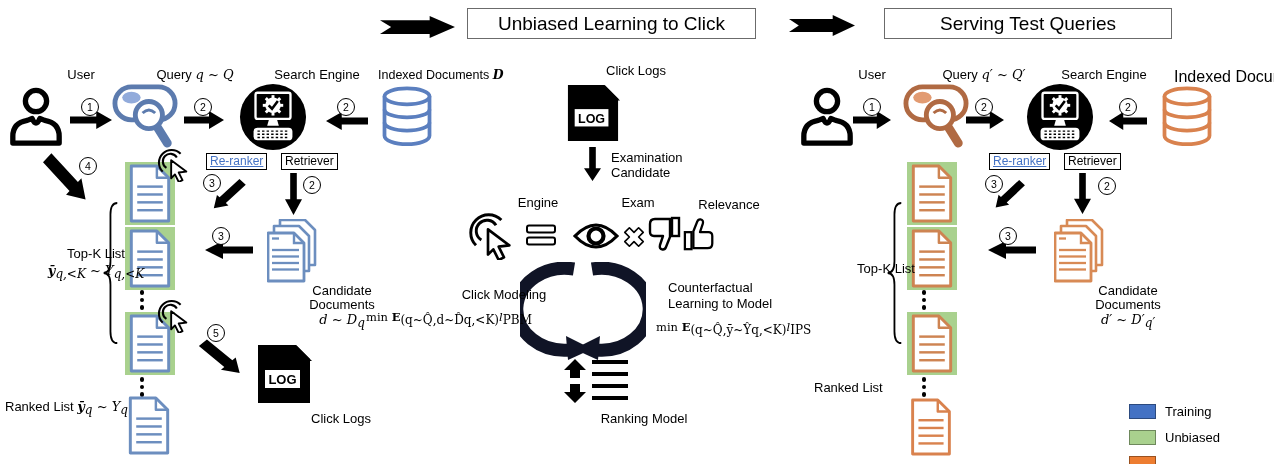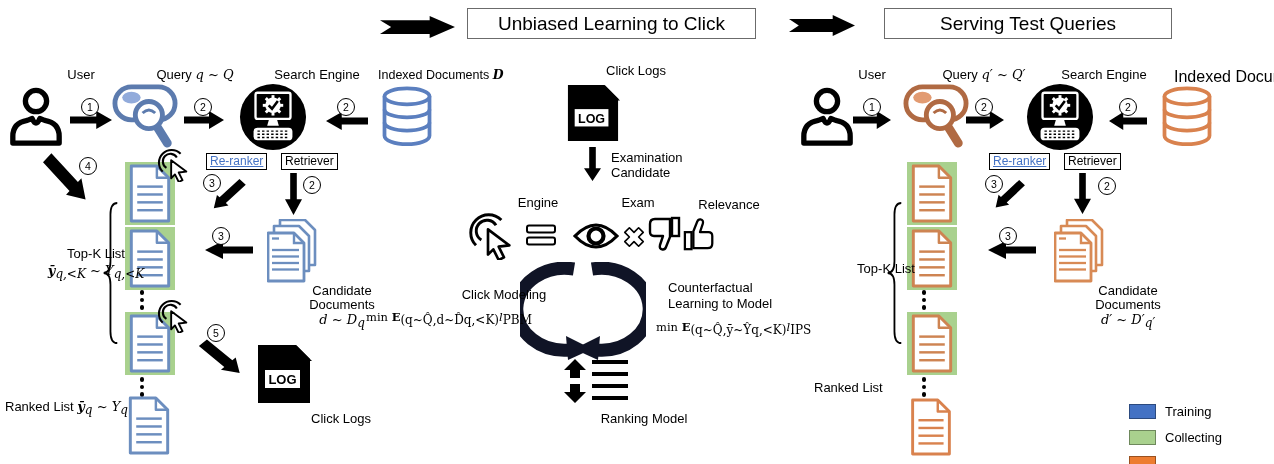--- a/index.html
+++ b/index.html
@@ -440,16 +440,16 @@
     </svg>
 <div class="lbl ctr" style="left:806px;top:262px;width:72px">Top-K List</div>
 <div class="lbl" style="left:814px;top:381px">Ranked List</div>
 <svg class="abs" style="left:909px;top:398px;color:#D9824E" width="44" height="58">
       <use href="#doc"></use>
     </svg>
 
 <div class="swatch" style="left:1129px;top:404px;background:#4472C4"></div>
 <div class="lbl" style="left:1165px;top:405px">Training</div>
 <div class="swatch" style="left:1129px;top:430px;background:#A9D18E"></div>
-<div class="lbl" style="left:1165px;top:431px">Collecting</div>
+<div class="lbl" style="left:1165px;top:431px">Unbiased</div>
 <div class="swatch" style="left:1129px;top:456px;background:#ED7D31"></div>
 
 </div>
 
 </body></html>

